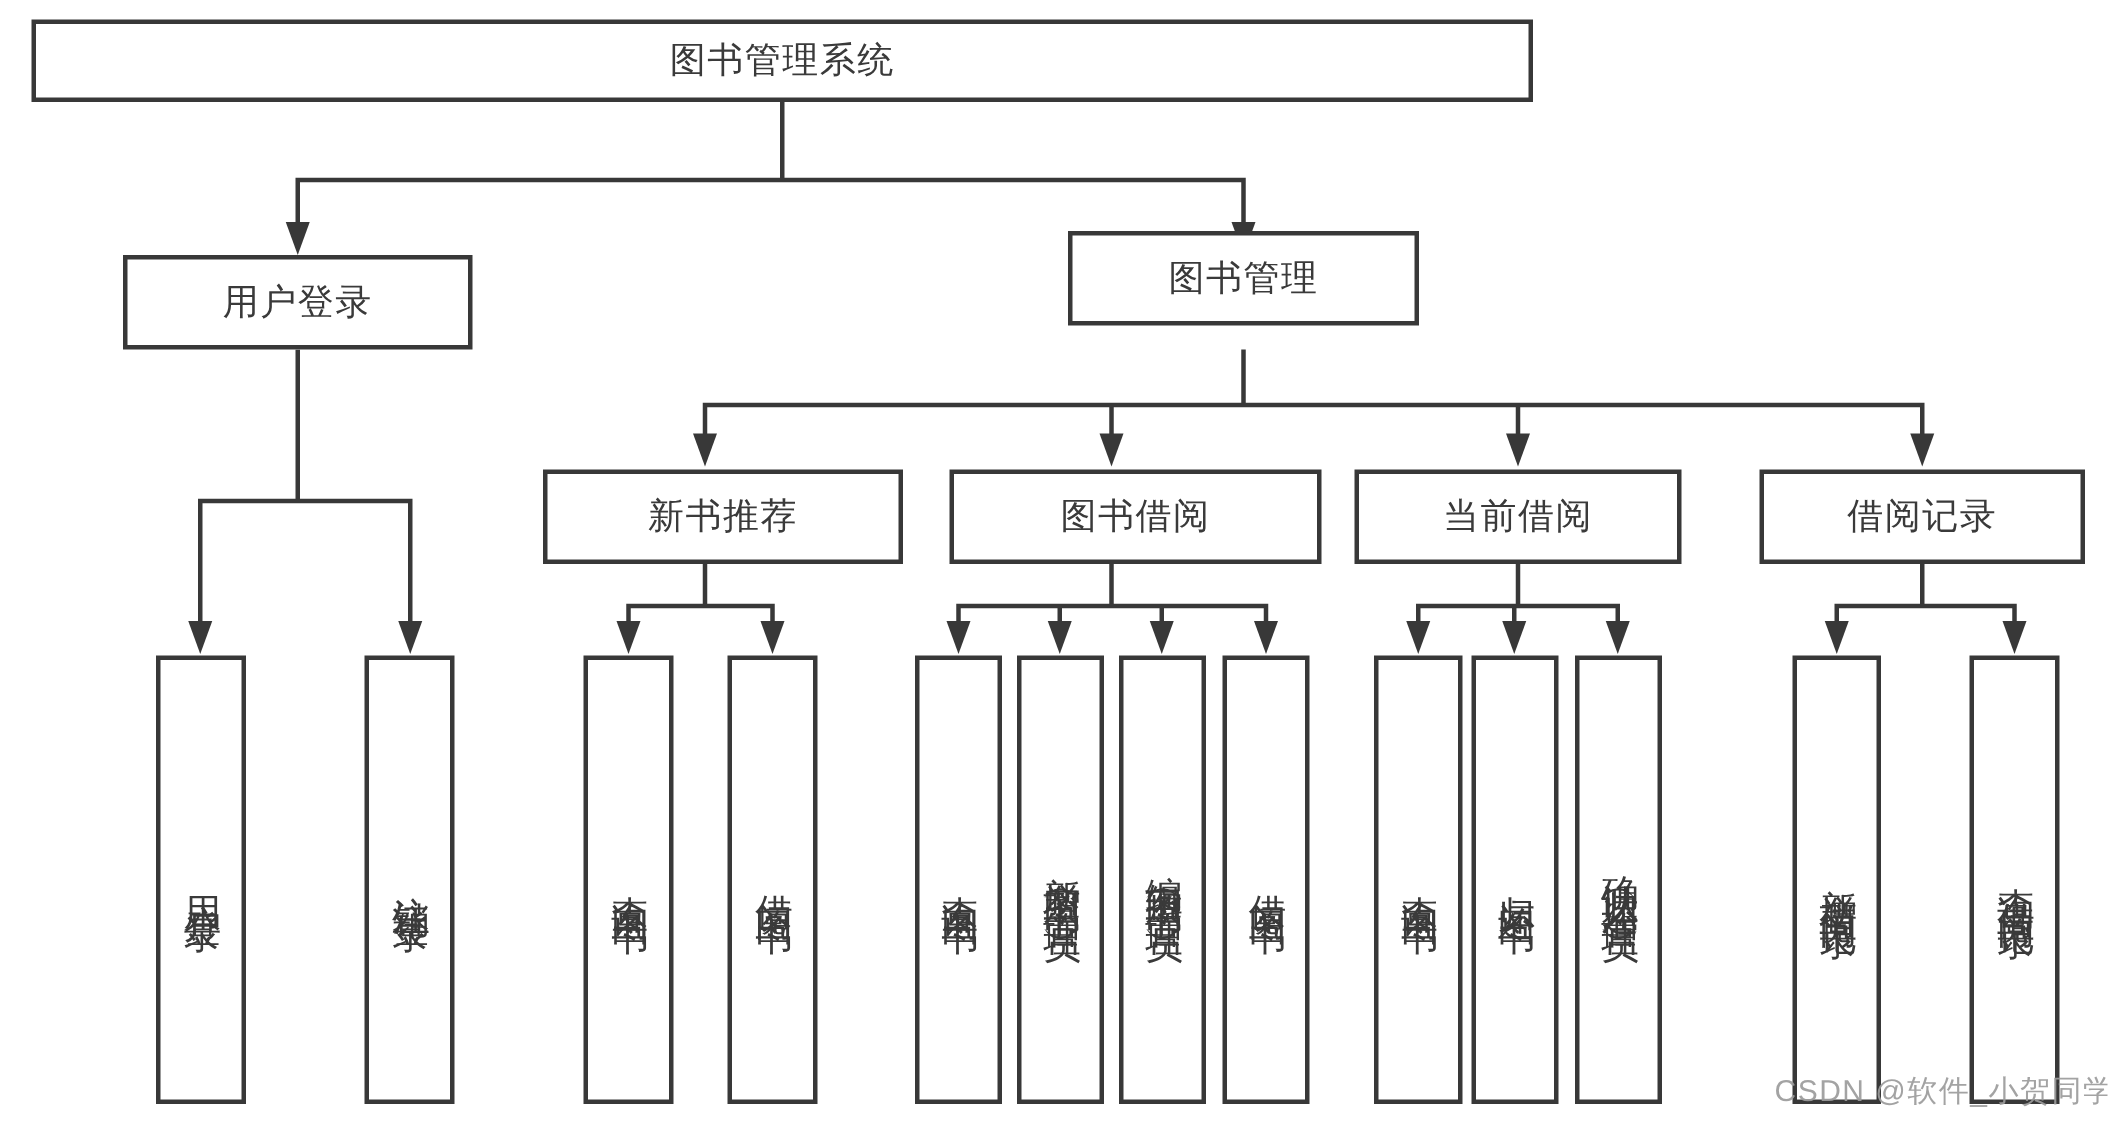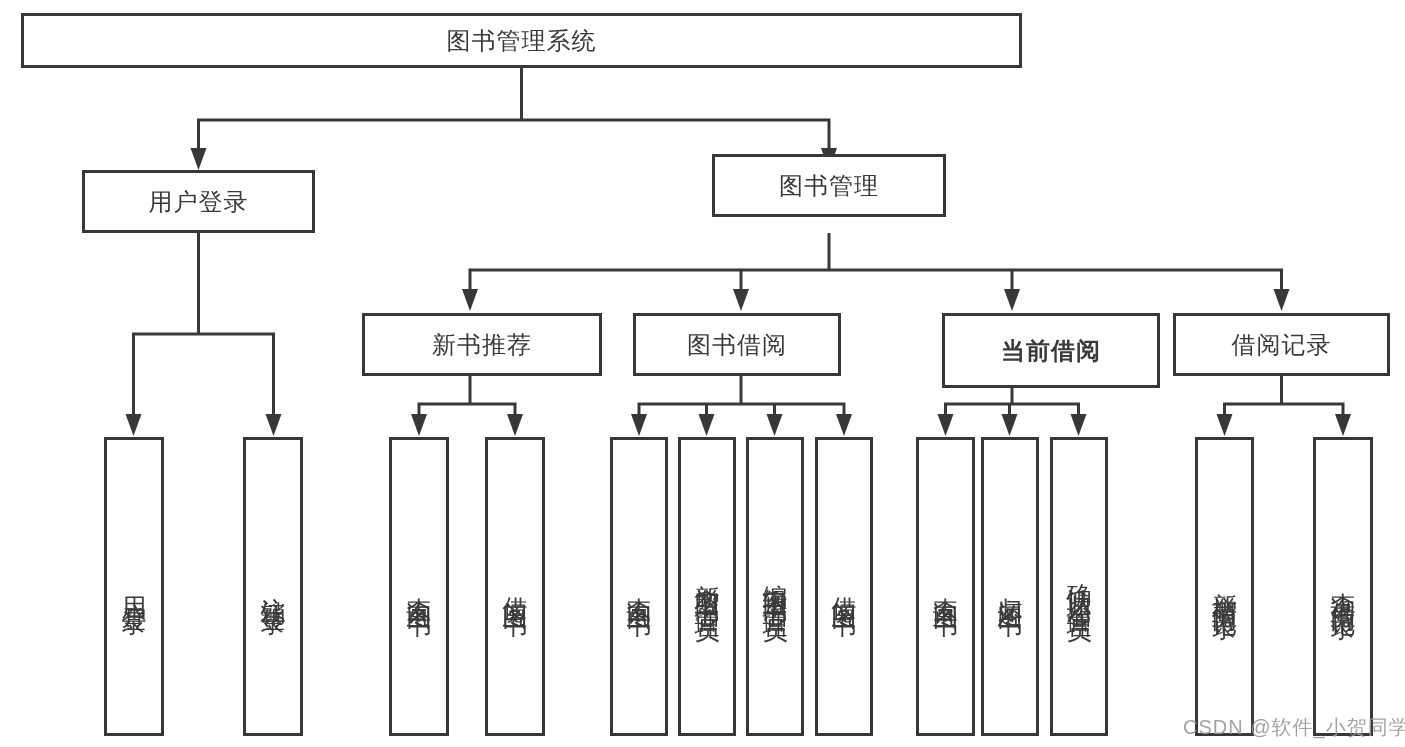--- a/index.html
+++ b/index.html
@@ -88,24 +88,24 @@
   <div class="box hbox" style="left:82px; top:170px; width:233px; height:63px;">
     <span>用户登录</span>
   </div>
   <div class="box hbox" style="left:712px; top:154px; width:234px; height:63px;">
     <span>图书管理</span>
   </div>
 
   <div class="box hbox" style="left:362px; top:313px; width:240px; height:63px;">
     <span>新书推荐</span>
   </div>
-  <div class="box hbox" style="left:633px; top:313px; width:208px; height:63px;">
+  <div class="box hbox" style="left:633px; top:313px; width:248px; height:63px;">
     <span>图书借阅</span>
   </div>
-  <div class="box hbox" style="left:942px; top:313px; width:218px; height:75px;font-weight:bold;">
+  <div class="box hbox" style="left:903px; top:313px; width:218px; height:63px;">
     <span>当前借阅</span>
   </div>
   <div class="box hbox" style="left:1173px; top:313px; width:217px; height:63px;text-align:center;">
     <span>借阅记录</span>
   </div>
 
   <div class="box vbox" style="left:104px; top:437px; width:60px; height:299px;">
     <span class="vtext">用户登录</span>
   </div>
   <div class="box vbox" style="left:243px; top:437px; width:60px; height:299px;">

